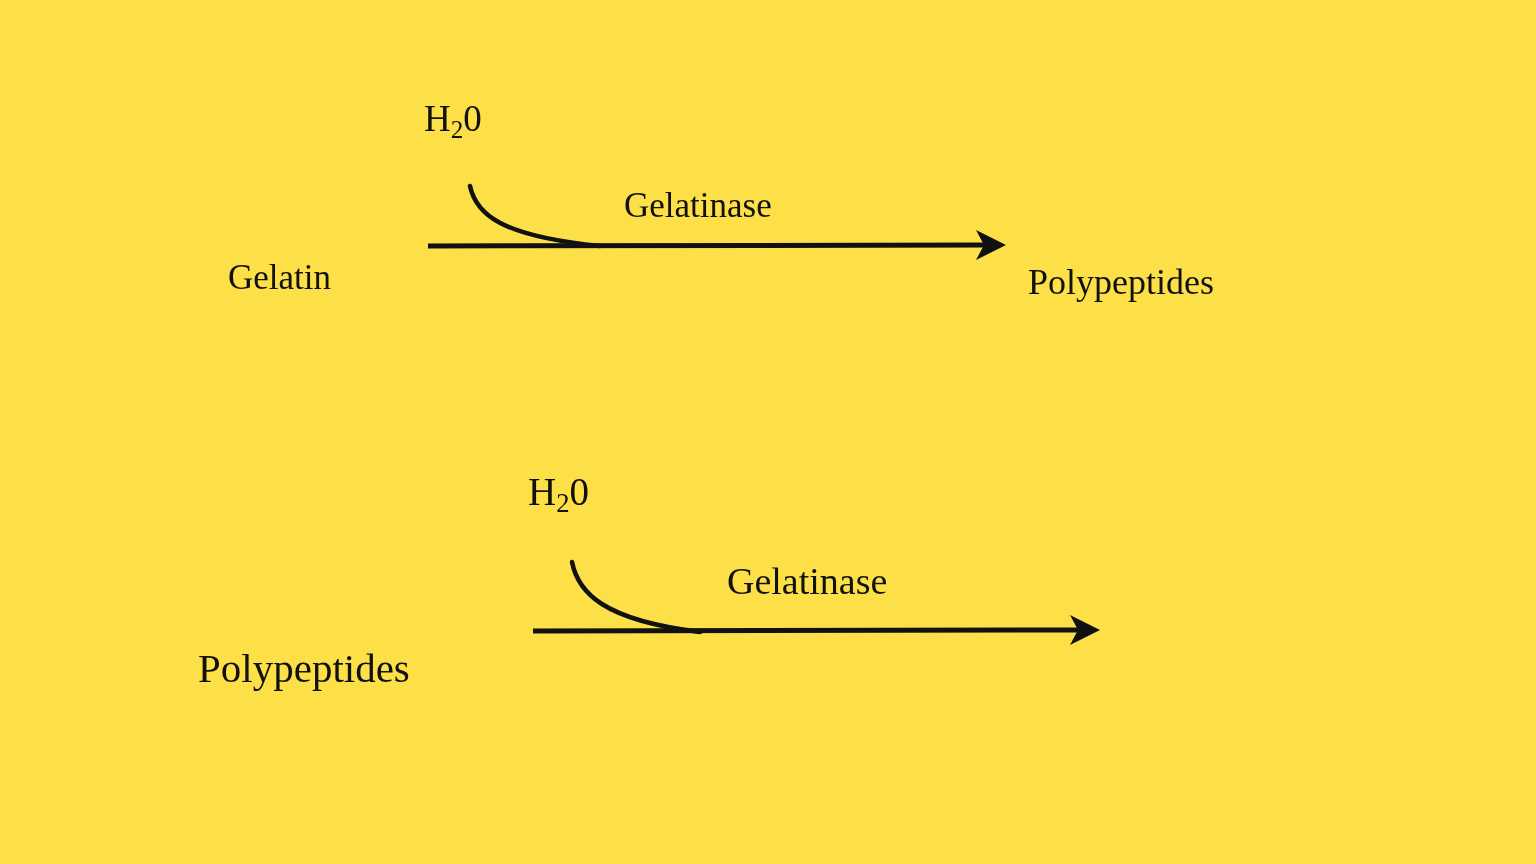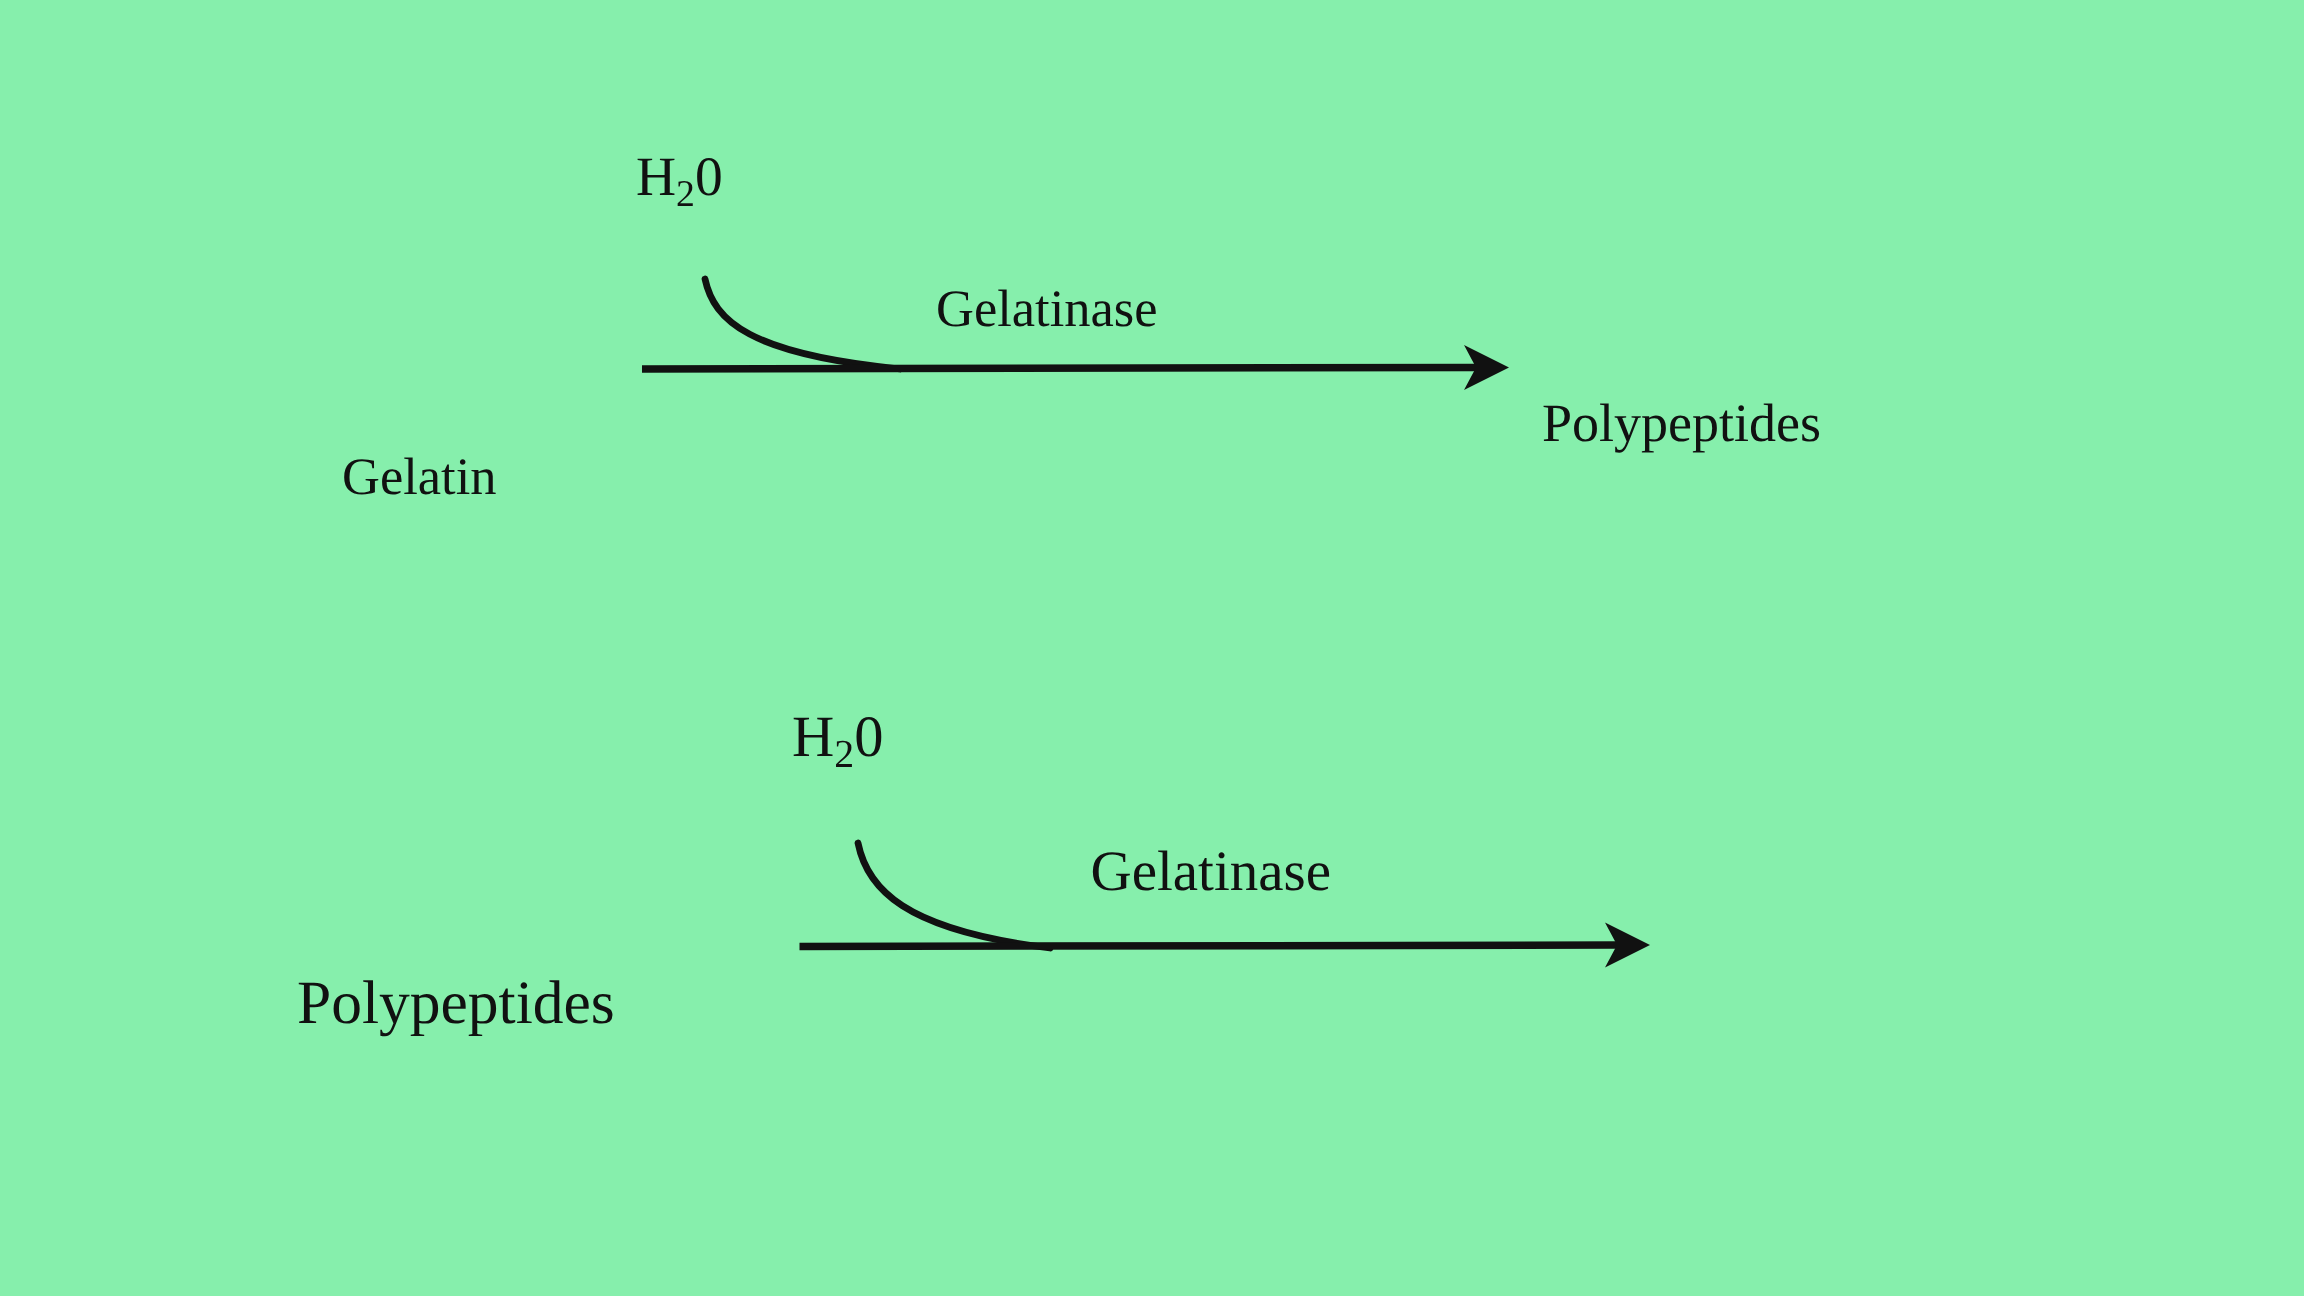--- a/index.html
+++ b/index.html
@@ -4,21 +4,21 @@
 <style>
   html, body {
     margin: 0;
     padding: 0;
     background: #ffffff;
   }
   .canvas {
     position: relative;
     width: 1536px;
     height: 864px;
-    background: #86efac;
+    background: #fde047;
     overflow: hidden;
     font-family: "Liberation Serif", "DejaVu Serif", serif;
     color: #111111;
   }
   .overlay {
     position: absolute;
     left: 0;
     top: 0;
     width: 1536px;
     height: 864px;
@@ -30,21 +30,21 @@
   }
   .label {
     position: absolute;
     line-height: 1;
     white-space: nowrap;
     color: #111111;
   }
   
   .r1-water      { left: 424px;  top: 100px; font-size: 37px; }
   .r1-enzyme     { left: 624px;  top: 188px; font-size: 35px; }
-  .r1-substrate  { left: 228px;  top: 260px; font-size: 35px; margin-top: 40px; }
+  .r1-substrate  { left: 228px;  top: 260px; font-size: 35px; }
   .r1-product    { left: 1028px; top: 264px; font-size: 36px; }
   
   .r2-water      { left: 528px;  top: 472px; font-size: 39px; }
   .r2-enzyme     { left: 727px;  top: 562px; font-size: 38px; }
   .r2-substrate  { left: 198px;  top: 648px; font-size: 41px; }
   .r2-product    { left: 1125px; top: 650px; font-size: 40px; }
 
   .label sub {
     font-size: 0.68em;
     line-height: 0;

